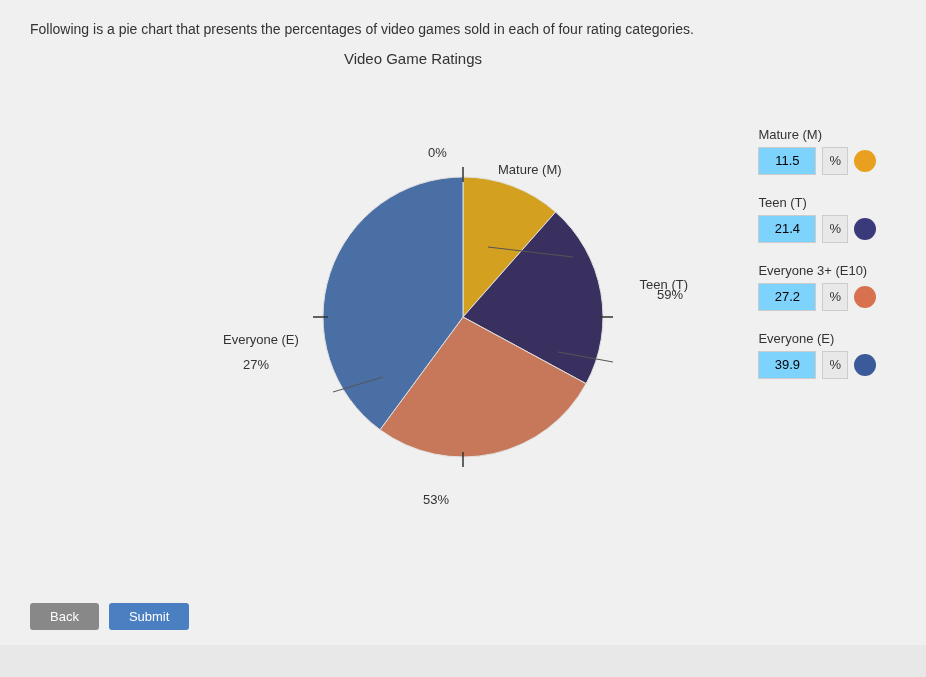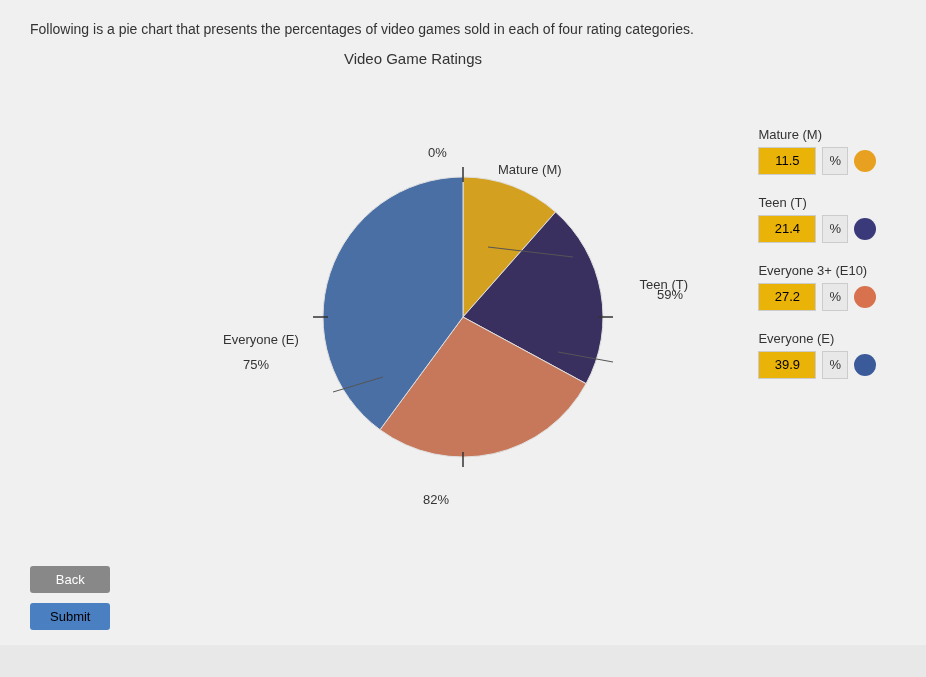--- a/index.html
+++ b/index.html
@@ -104,21 +104,21 @@
     }
     .legend-row {
       display: flex;
       align-items: center;
       gap: 6px;
     }
     .legend-input {
       width: 58px;
       height: 28px;
       border: 1px solid #ccc;
-      background: #eab308;
+      background: #7dd3fc;
       text-align: center;
       font-size: 13px;
       padding: 0 4px;
     }
     .legend-pct {
       font-size: 13px;
       color: #333;
       background: #e8e8e8;
       border: 1px solid #ccc;
       padding: 4px 6px;
@@ -136,36 +136,35 @@
     .dot-teen { background: #3a3a7a; }
     .dot-e10 { background: #d45a30; opacity: 0.85; }
     .dot-everyone { background: #3a5a9a; }
     
     .bottom-buttons {
       position: absolute;
       bottom: 15px;
       left: 30px;
       display: flex;
       gap: 10px;
-      flex-direction: column;
     }
     .btn {
       padding: 6px 20px;
       border: none;
       border-radius: 3px;
       cursor: pointer;
       font-size: 13px;
     }
     .btn-back {
       background: #888;
       color: white;
     }
     .btn-submit {
       background: #4a7fc1;
-      color: #000000;
+      color: #ffffff;
     }
   </style>
 </head>
 <body>
 
 <div class="main-container">
   <p class="description">Following is a pie chart that presents the percentages of video games sold in each of four rating categories.</p>
 
   <div class="chart-title">Video Game Ratings</div>
 
@@ -198,23 +197,23 @@
         </g>
 
         <line x1="80" y1="220" x2="30" y2="235" stroke="#555" stroke-width="1"></line>
 
         <line x1="185" y1="90" x2="270" y2="100" stroke="#555" stroke-width="1"></line>
 
         <line x1="255" y1="195" x2="310" y2="205" stroke="#555" stroke-width="1"></line>
       </svg>
 
       <div class="pie-label label-0pct">0%</div>
-      <div class="pie-label label-75pct">75%</div>
+      <div class="pie-label label-75pct">27%</div>
       <div class="pie-label label-25pct">59%</div>
-      <div class="pie-label label-50pct">82%</div>
+      <div class="pie-label label-50pct">53%</div>
       <div class="pie-label label-everyone-e" style="top:255px;left:10px;">Everyone (E)</div>
       <div class="pie-label label-mature-m" style="top:85px;left:285px;">Mature (M)</div>
       <div class="pie-label label-teen-t" style="top:200px;right:25px;">Teen (T)</div>
     </div>
 
     <div class="legend">
 
       <div class="legend-item">
         <span class="legend-label">Mature (M)</span>
         <div class="legend-row">

